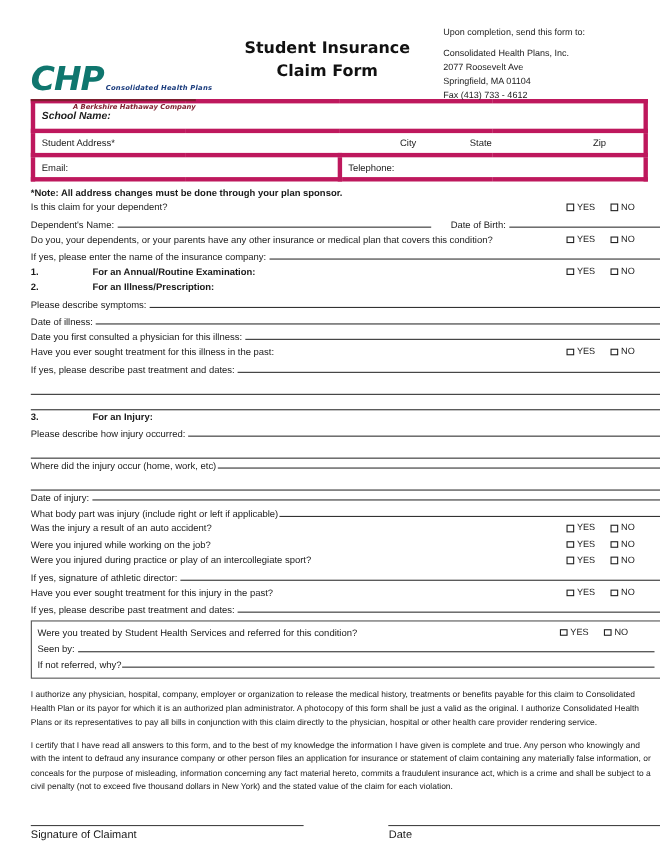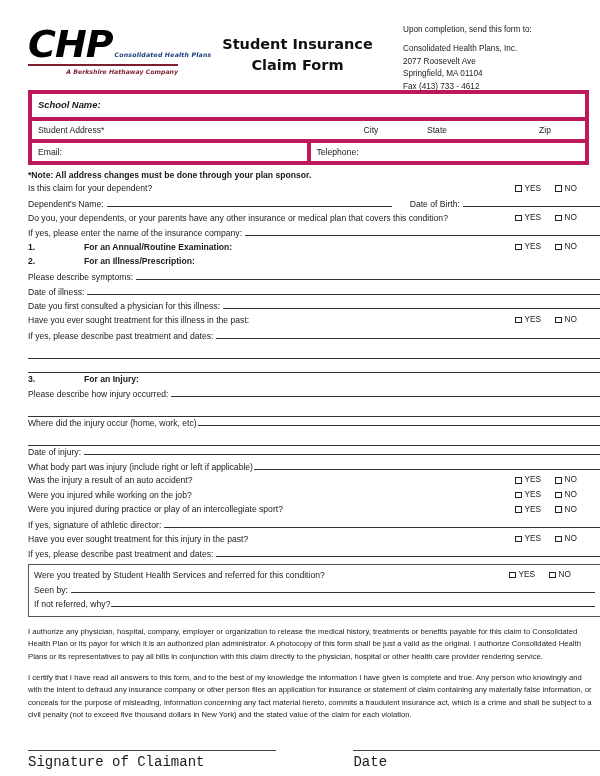--- a/index.html
+++ b/index.html
@@ -22,24 +22,25 @@
     align-items: flex-start;
     padding: 18px 0 6px 0;
     height: 90px;
   }
   .logo-block { width: 180px; padding-left: 16px; padding-top: 8px; }
   .logo-row { display: flex; align-items: flex-end; }
   .logo-chp {
     font-family: "DejaVu Sans", sans-serif;
     font-weight: bold;
     font-style: italic;
-    font-size: 38px;
+    font-size: 30px;
     letter-spacing: -1px;
-    color: #000000;
+    color: #0f766e;
     line-height: 0.95;
+    margin-top: 33px;
   }
   .logo-sub {
     font-family: "DejaVu Sans", sans-serif;
     font-weight: bold;
     font-style: italic;
     font-size: 6.2px;
     color: #1b3c7d;
     letter-spacing: 0.2px;
     padding-bottom: 4px;
     padding-left: 2px;
@@ -193,21 +194,21 @@
   
   .sig-area {
     margin-left: 16px;
     width: 573px;
     display: flex;
     margin-top: 28px;
   }
   .sig-col { width: 248px; }
   .sig-col.gap { width: 78px; }
   .sig-line { border-bottom: 1px solid #444; height: 1px; }
-  .sig-lbl { font-size: 14px; padding-top: 3px; font-family: Liberation Mono, monospace; }
+  .sig-lbl { font-size: 10px; padding-top: 3px; }
 </style>
 </head>
 <body>
 
 <div class="page">
 
   <div class="header">
     <div class="logo-block">
       <div class="logo-row">
         <span class="logo-chp">CHP</span>

